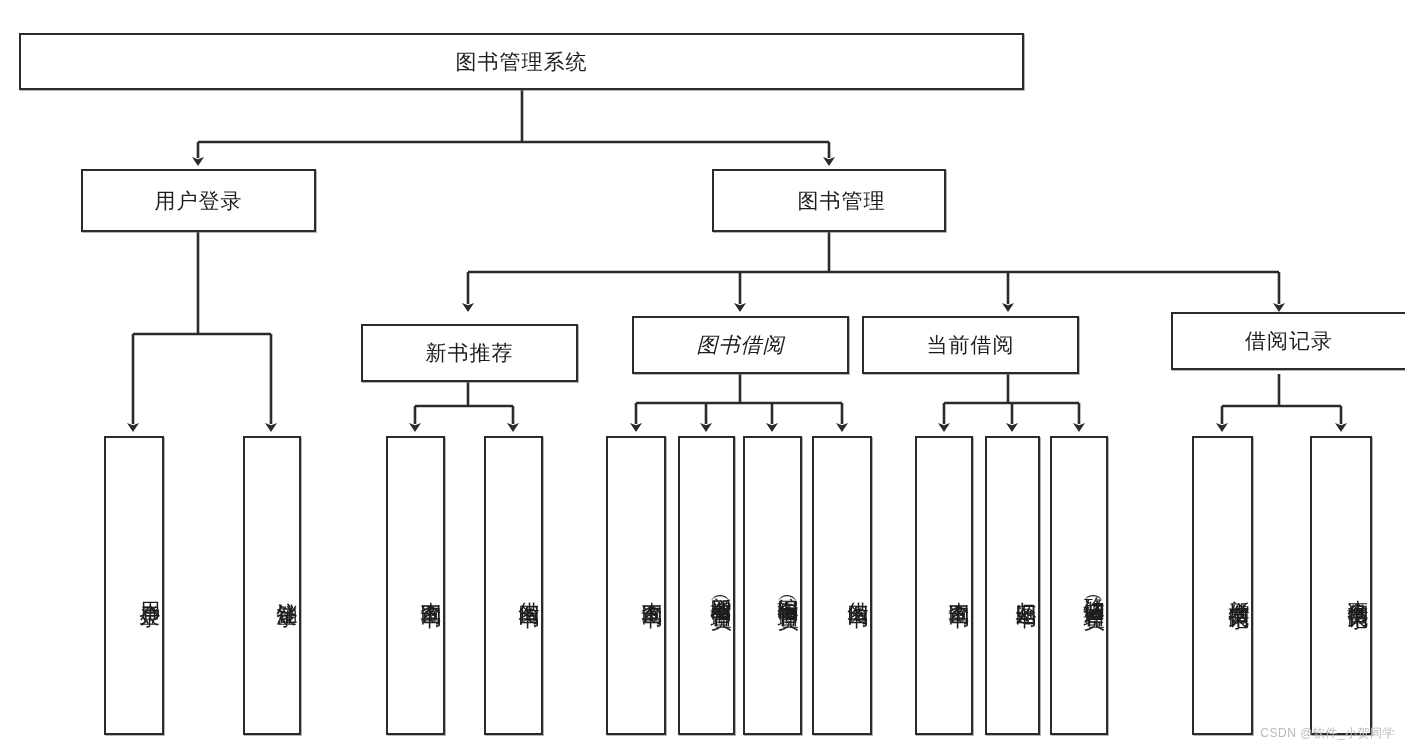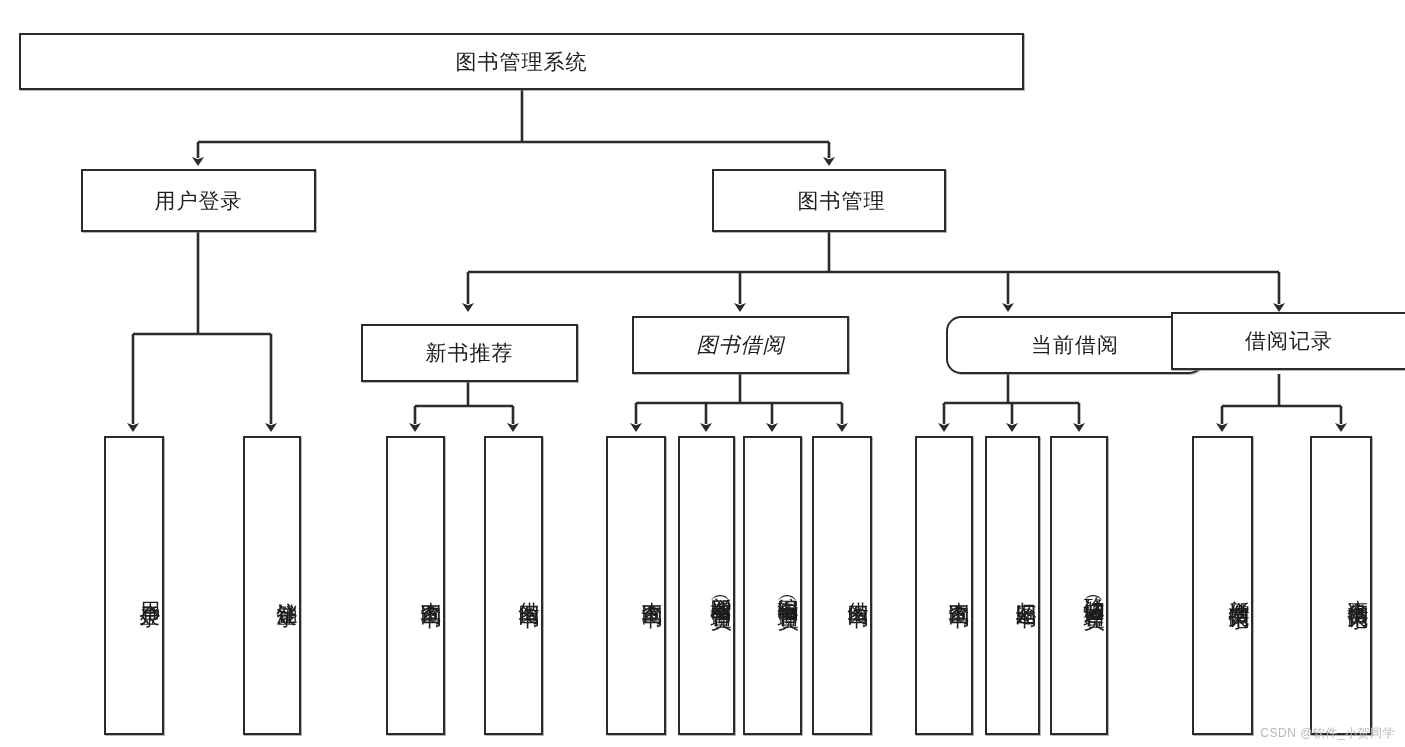--- a/index.html
+++ b/index.html
@@ -132,21 +132,21 @@
   </div>
 
   <div class="node node-h" style="left:361px; top:316px; width:217px; height:58px;margin-top:8px;">
     <span>新书推荐</span>
   </div>
 
   <div class="node node-h" style="left:632px; top:316px; width:217px; height:58px;font-style:italic;">
     <span>图书借阅</span>
   </div>
 
-  <div class="node node-h" style="left:946px; top:316px; width:258px; height:58px;border-radius:15px;">
+  <div class="node node-h" style="left:862px; top:316px; width:217px; height:58px;">
     <span>当前借阅</span>
   </div>
 
   <div class="node node-h" style="left:1171px; top:312px; width:236px; height:58px;">
     <span>借阅记录</span>
   </div>
 
   <div class="node node-v" style="left:104px; top:436px; width:60px; height:299px;">
     <span>用户登录</span>
   </div>

